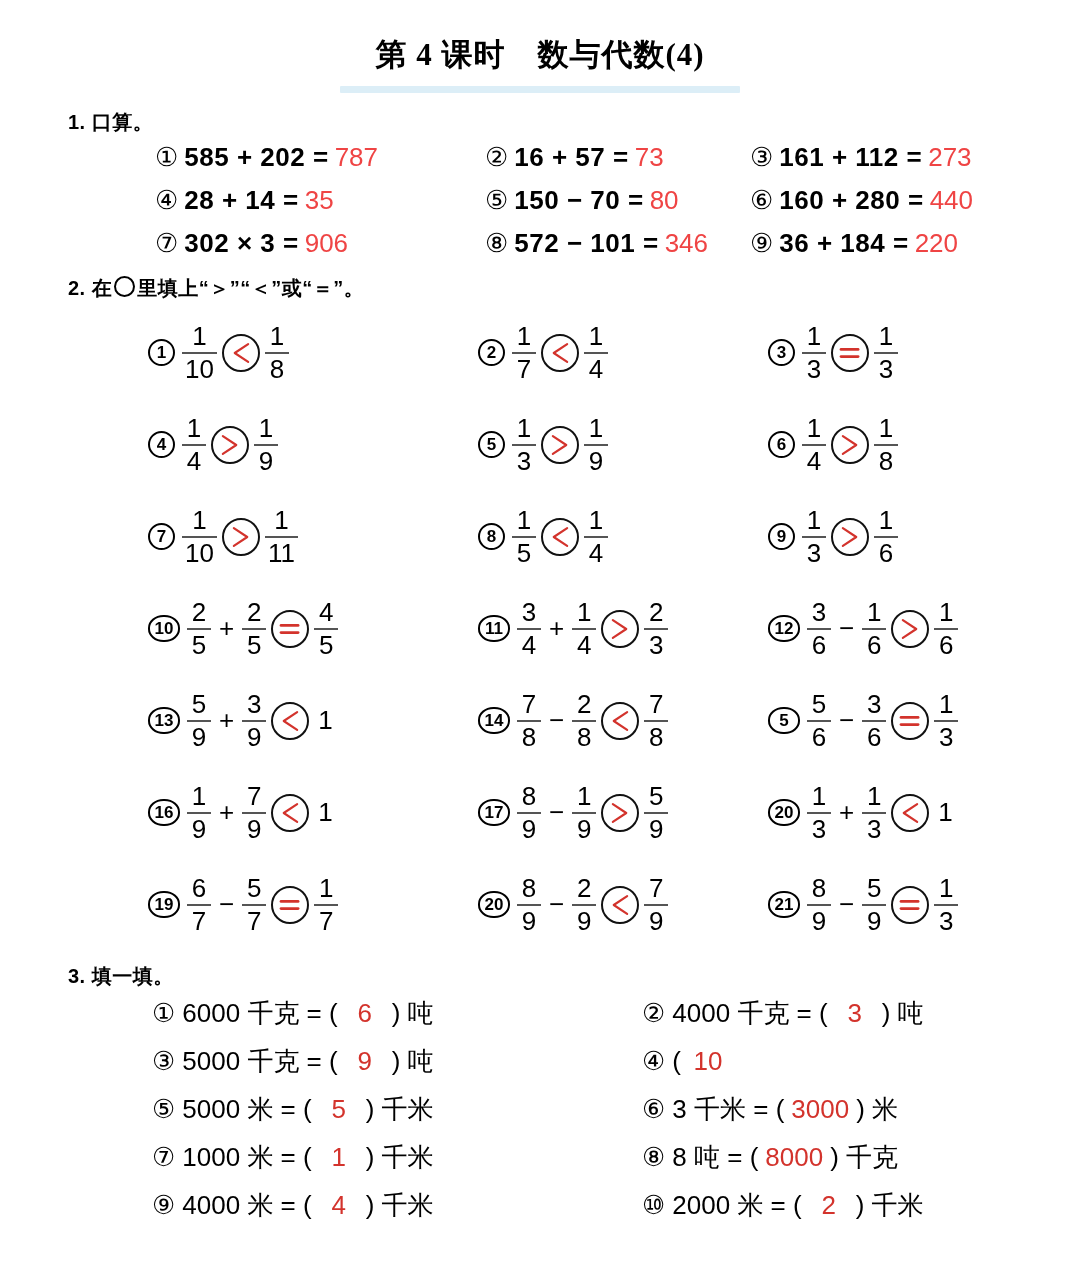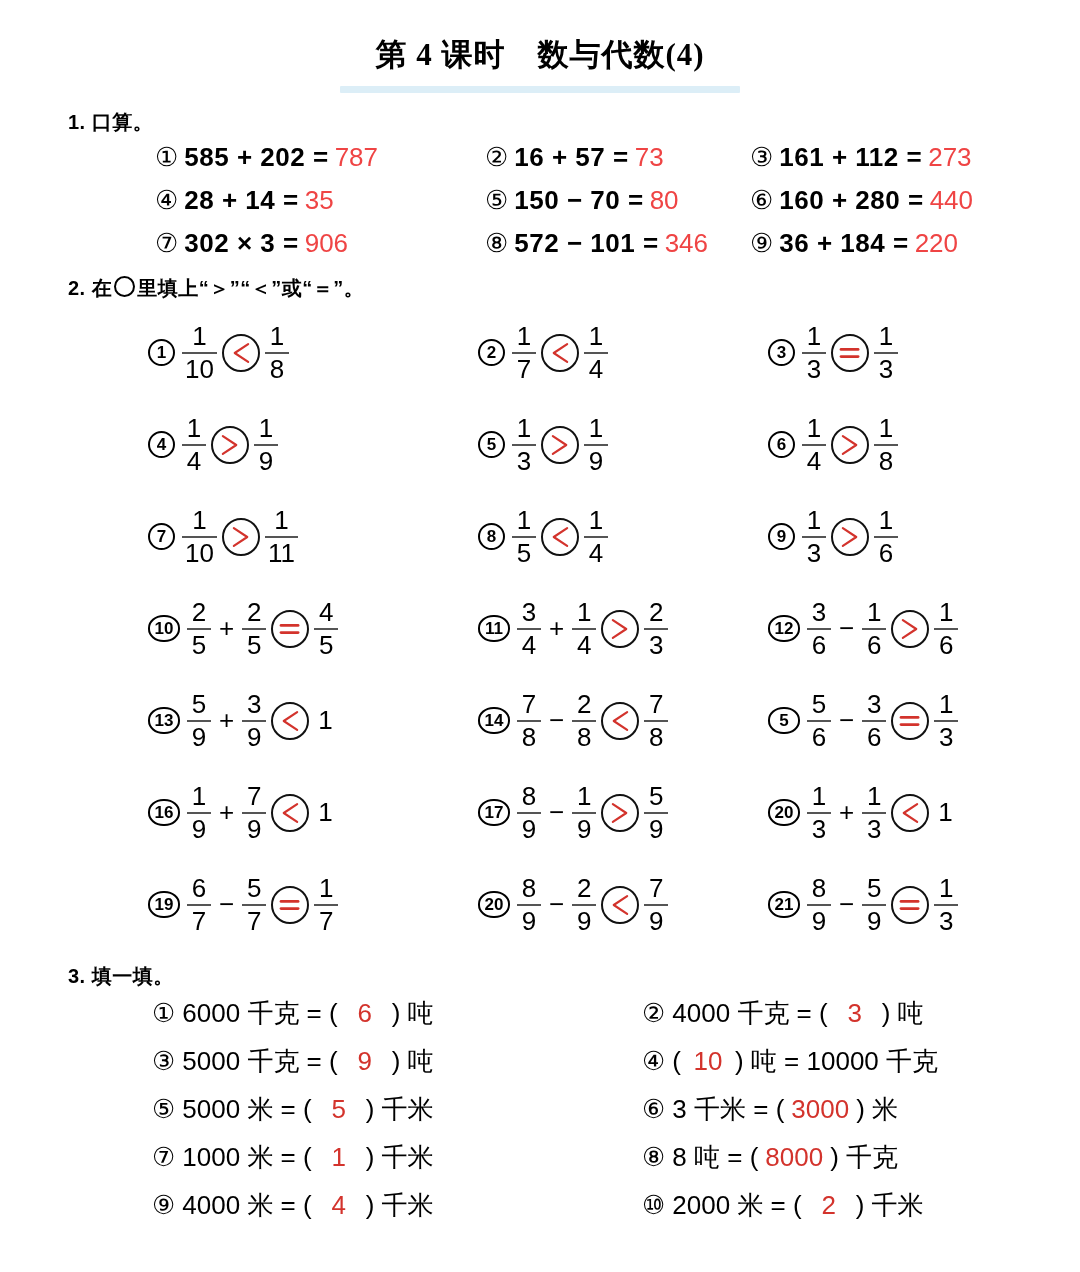--- a/index.html
+++ b/index.html
@@ -698,21 +698,20 @@
         <span class="val narrow">9</span>
       </span>
       <span>) 吨</span>
     </div>
     <div class="s3-item">
       <span>④</span>
       <span>(</span>
       <span class="blank">
         <span class="val narrow">10</span>
       </span>
-      <span>) 吨 = 10000 千克</span>
     </div>
     <div class="s3-item">
       <span>⑤</span>
       <span>5000 米 = (</span>
       <span class="blank">
         <span class="val narrow">5</span>
       </span>
       <span>) 千米</span>
     </div>
     <div class="s3-item">

